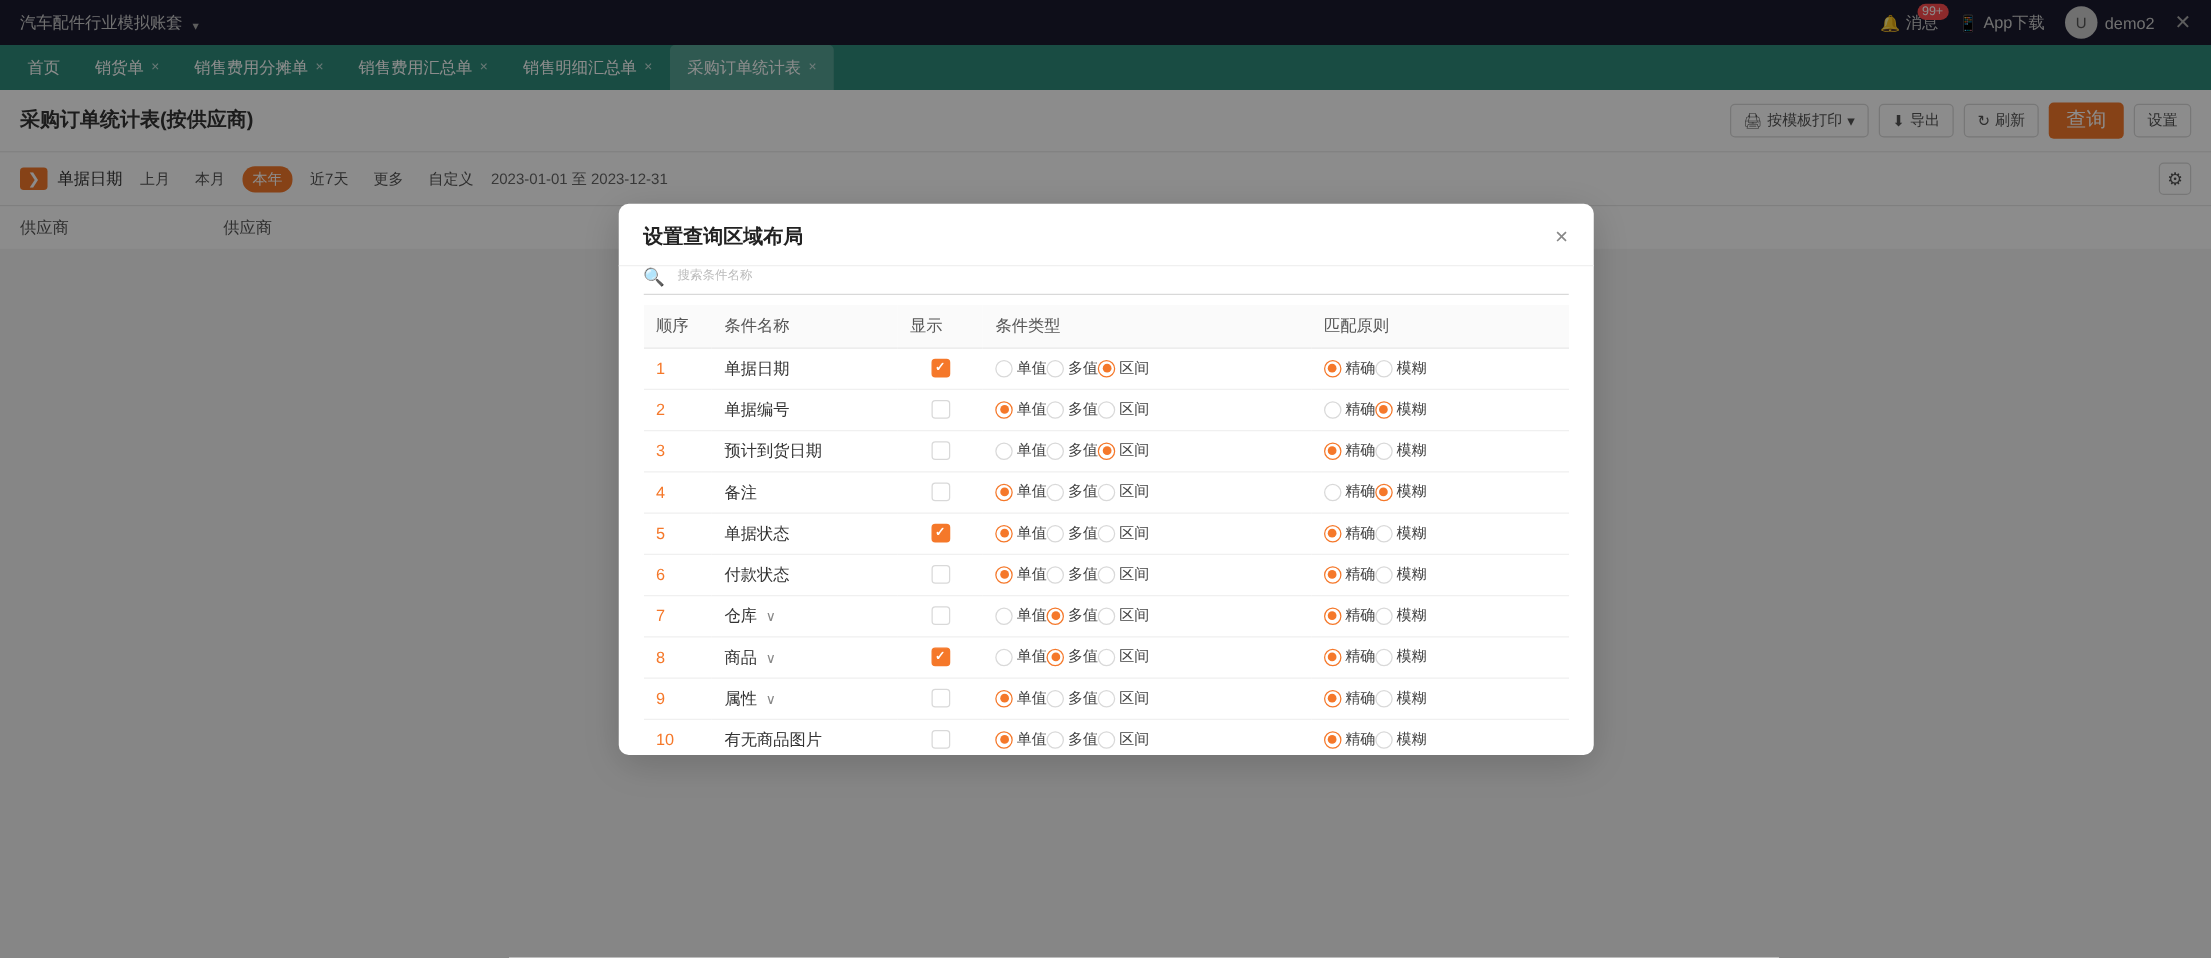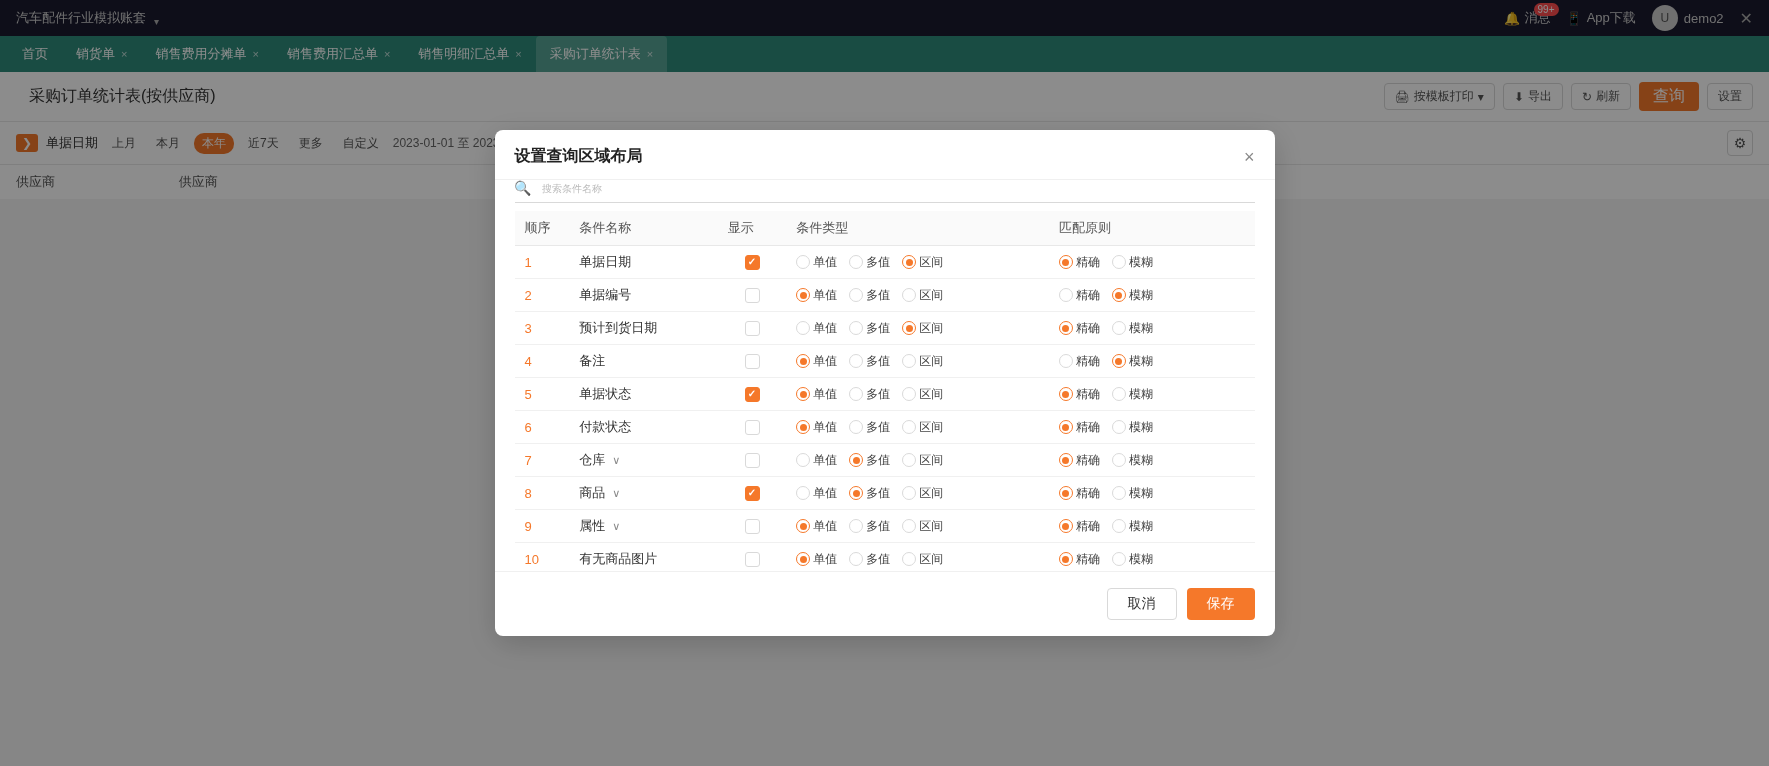--- a/index.html
+++ b/index.html
@@ -49,21 +49,21 @@
       position: relative;
     }
     .page-header {
       background: #fff;
       padding: 10px 16px;
       display: flex;
       align-items: center;
       justify-content: space-between;
       border-bottom: 1px solid #e8e8e8;
     }
-    .page-title { font-size: 16px; font-weight: normal; color: #333; margin-left: 13px; }
+    .page-title { font-size: 16px; font-weight: bold; color: #333; }
     .page-actions { display: flex; align-items: center; gap: 8px; }
     .btn-outline { border: 1px solid #d9d9d9; background: #fff; padding: 4px 10px; border-radius: 4px; cursor: pointer; font-size: 12px; color: #555; display: flex; align-items: center; gap: 4px; }
     .btn-primary { background: #f5782a; color: #fff; border: none; padding: 4px 14px; border-radius: 4px; cursor: pointer; font-size: 16px; }
 
     .filter-bar {
       background: #fff;
       padding: 8px 16px;
       display: flex;
       align-items: center;
       gap: 8px;
@@ -170,21 +170,21 @@
     .cb-wrap { display: flex; justify-content: center; align-items: center; }
     .cb {
       width: 15px; height: 15px; border: 1.5px solid #d9d9d9; border-radius: 3px;
       display: flex; align-items: center; justify-content: center; cursor: pointer;
       background: #fff;
     }
     .cb.checked { background: #f5782a; border-color: #f5782a; }
     .cb.checked::after { content: '✓'; color: #fff; font-size: 10px; font-weight: bold; line-height: 1; }
 
     
-    .radio-group { display: flex; align-items: flex-end; gap: 12px; white-space: nowrap; }
+    .radio-group { display: flex; align-items: flex-end; gap: 0; white-space: nowrap; }
     .radio-opt { display: flex; align-items: center; gap: 3px; cursor: pointer; }
     .radio-dot {
       width: 14px; height: 14px; border-radius: 50%; border: 1.5px solid #d9d9d9;
       display: flex; align-items: center; justify-content: center; background: #fff;
     }
     .radio-dot.selected { border-color: #f5782a; }
     .radio-dot.selected::after { content: ''; width: 7px; height: 7px; border-radius: 50%; background: #f5782a; display: block; }
     .radio-label { font-size: 12px; color: #444; }
 
     .col-order { width: 48px; }
@@ -670,18 +670,14 @@
                       <div class="radio-dot"></div>
                       <span class="radio-label">模糊</span>
                     </label>
                   </div>
                 </td>
               </tr>
             </tbody>
         </table>
       </div>
     </div>
-    <div class="modal-footer">
-      <button class="btn-cancel">取消</button>
-      <button class="btn-save">保存</button>
-    </div>
   </div>
 </div>
 
 </body></html>

